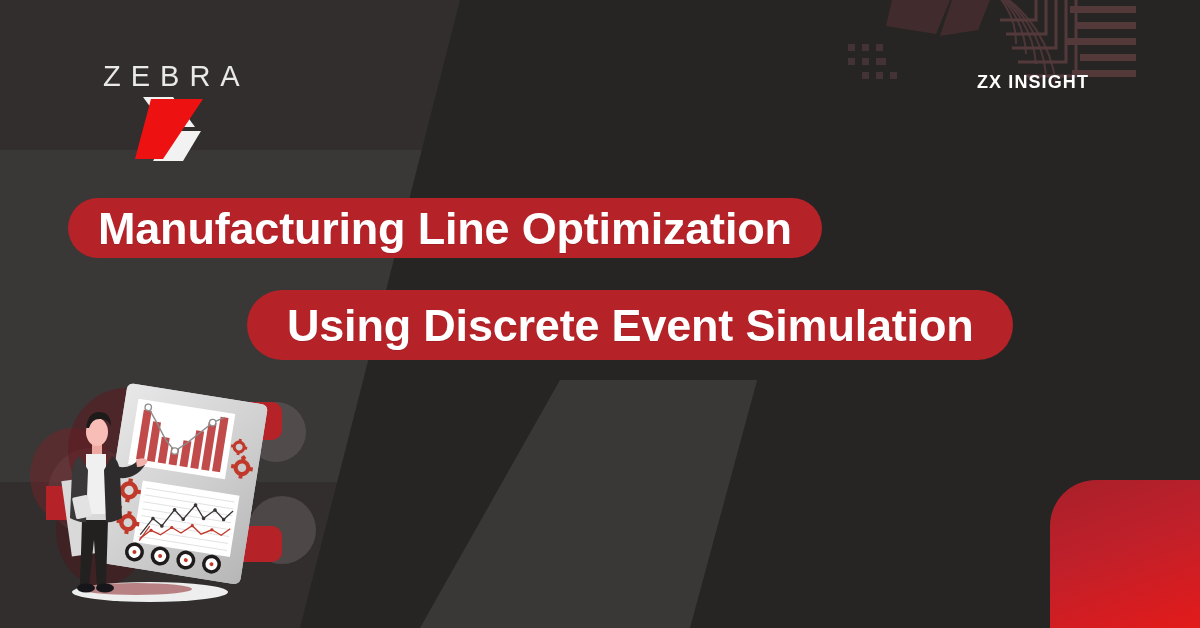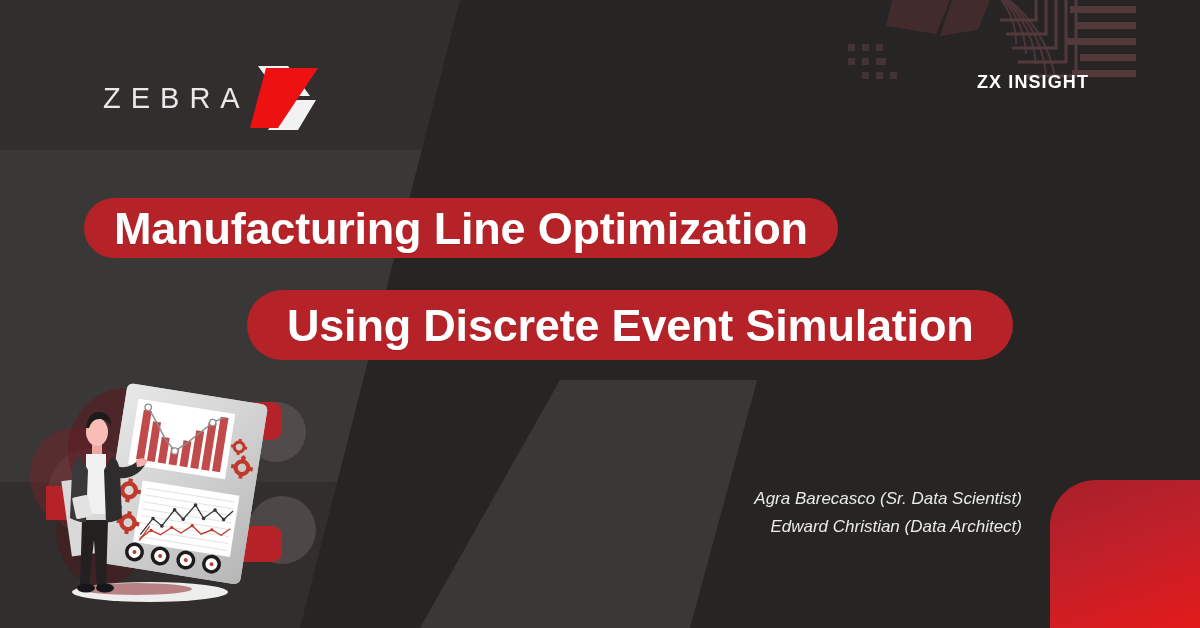--- a/index.html
+++ b/index.html
@@ -56,21 +56,21 @@
     position:absolute;
     left:1050px; top:480px;
     width:150px; height:148px;
     border-top-left-radius:46px;
     background:linear-gradient(160deg, #a8202a 0%, #c0202a 45%, #e31a1a 100%);
   }
 
   
   .logo {
     position:absolute; left:103px; top:62px;
-    display:flex; align-items:center; height:72px;
+    display:flex; align-items:center; height:72px;flex-direction:column;
   }
   .logo-word {
     color:#e9e9e9;
     font-size:29px;
     font-weight:400;
     letter-spacing:10px;
     line-height:1;
     font-family:"Liberation Sans", sans-serif;
   }
   .logo-mark { position:relative; width:92px; height:76px; margin-left:-10px; }
@@ -93,21 +93,21 @@
     color:#ffffff;
     font-weight:700;
     font-size:45px;
     letter-spacing:-0.2px;
     line-height:1;
     white-space:nowrap;
     display:flex; align-items:center;
     font-family:"Liberation Sans", sans-serif;
     text-shadow:0 1px 0 rgba(0,0,0,.10);
   }
-  #pill-1 { left:84px;  top:198px; height:60px; padding:8px 30px; }
+  #pill-1 { left:68px;  top:198px; height:60px; padding:8px 30px; }
   #pill-2 { left:247px; top:290px; height:70px; padding:0 40px; }
 
   
   .authors {
     position:absolute;
     right:178px; top:485px;
     text-align:right;
     color:#eaeaea;
     font-style:italic;
     font-size:17px;
@@ -180,24 +180,20 @@
         <polygon points="26,8 78,8 38,68 10,68" fill="#ee1111"></polygon>
       </svg>
     </span>
   </div>
 
   <div class="brand-tag">ZX INSIGHT</div>
 
   <div id="pill-1" class="title-pill">Manufacturing Line Optimization</div>
   <div id="pill-2" class="title-pill">Using Discrete Event Simulation</div>
 
-  <div class="authors">
-    <div>Agra Barecasco (Sr. Data Scientist)</div>
-    <div>Edward Christian (Data Architect)</div>
-  </div>
 
   <svg class="illustration" viewBox="0 0 320 230">
 
     <g>
       <circle cx="62" cy="112" r="44" fill="#5e5656" opacity="0.55"></circle>
       <circle cx="246" cy="52" r="30" fill="#6a6060" opacity="0.5"></circle>
       <circle cx="252" cy="150" r="34" fill="#6a6060" opacity="0.5"></circle>
       <ellipse cx="42" cy="96" rx="42" ry="48" fill="#7d2229" opacity="0.45"></ellipse>
       <ellipse cx="96" cy="70" rx="58" ry="62" fill="#5c1a20" opacity="0.55"></ellipse>
       <ellipse cx="72" cy="150" rx="46" ry="56" fill="#4a161a" opacity="0.5"></ellipse>

